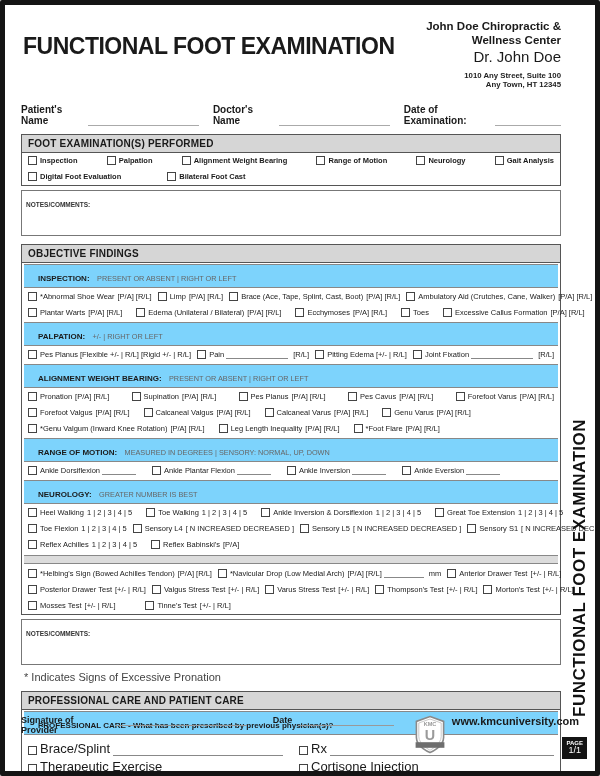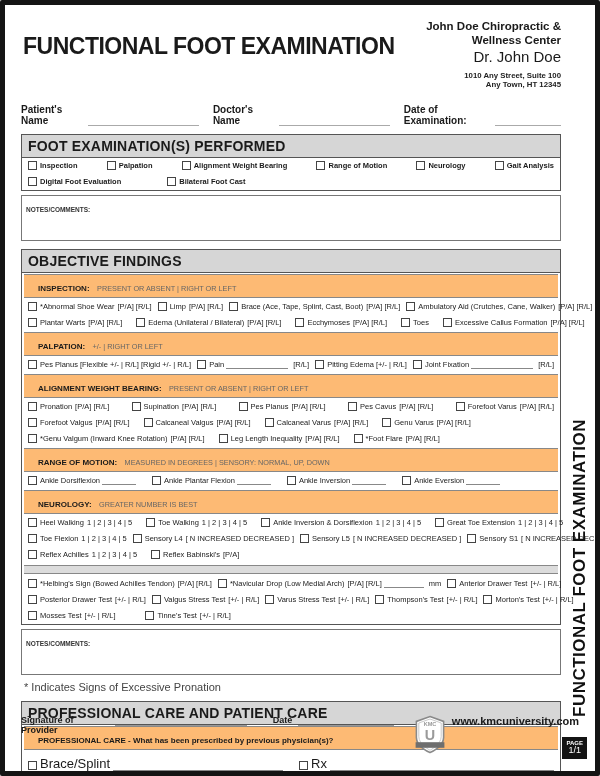--- a/index.html
+++ b/index.html
@@ -17,22 +17,22 @@
 
   
   .id-row{display:flex;align-items:flex-end;margin:14px 0 8px 0;font-size:10px;font-weight:bold;}
   .id-line{border-bottom:1px solid #aaa;height:9px;}
   .l1{width:128px;margin:0 14px 0 5px;}
   .l2{width:128px;margin:0 14px 0 5px;}
   .l3{width:76px;margin-left:5px;}
 
   
   .section{border:1px solid #555;margin-bottom:4px;}
-  .sec-bar{background:#d6d6d6;border-bottom:1px solid #555;font-size:14px;font-weight:bold;padding:3px 6px;letter-spacing:.2px;}
-  .sub-bar{background:#fdba74;border-top:1px solid #888;border-bottom:1px solid #888;padding:2px 6px 2px 14px;margin:1px 2px;}
+  .sec-bar{background:#d6d6d6;border-bottom:1px solid #555;font-size:10px;font-weight:bold;padding:3px 6px;letter-spacing:.2px;}
+  .sub-bar{background:#7dd3fc;border-top:1px solid #888;border-bottom:1px solid #888;padding:2px 6px 2px 14px;margin:1px 2px;}
   .sub-head{font-size:8px;font-weight:bold;}
   .sub-desc{font-size:7.3px;color:#666;margin-left:3px;}
   .divider{background:#dcdcdc;border-top:1px solid #888;border-bottom:1px solid #888;height:7px;margin:2px 2px;}
 
   
   .row{display:flex;align-items:center;padding:2px 6px;min-height:12px;column-gap:20px;}
   .row.spread{justify-content:space-between;column-gap:6px;}
   .row.g40{column-gap:46px;}
   .row.g14{column-gap:14px;}
   .item{display:inline-flex;align-items:center;white-space:nowrap;font-size:7.5px;}

